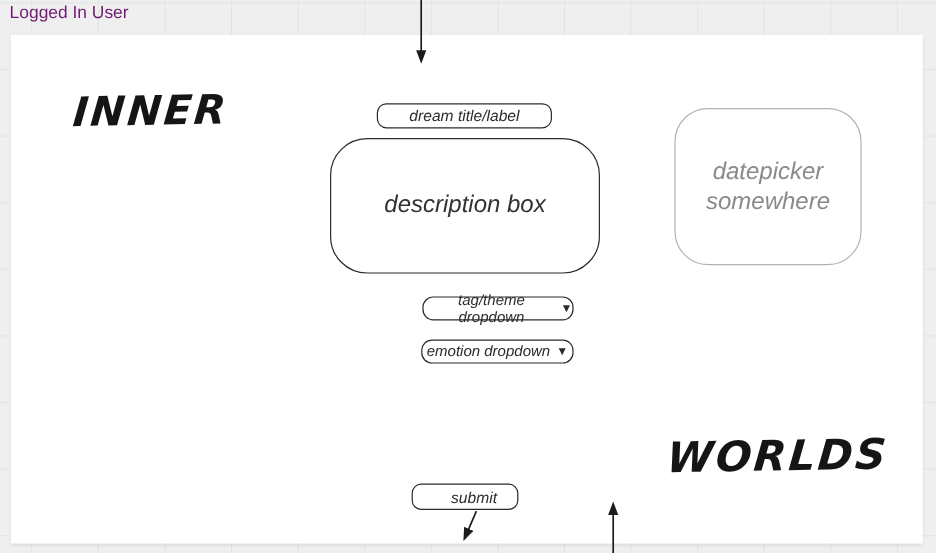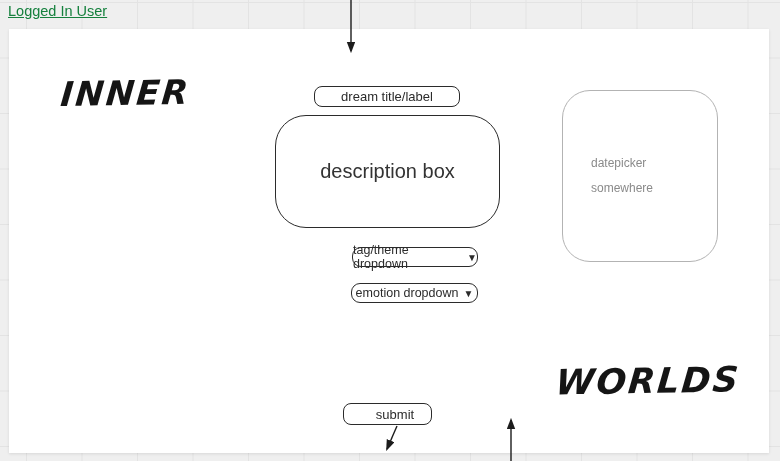--- a/index.html
+++ b/index.html
@@ -10,21 +10,21 @@
     background-image:
       linear-gradient(to right, #e3e3e3 1px, transparent 1px),
       linear-gradient(to bottom, #e3e3e3 1px, transparent 1px);
     background-size: 55.5px 55.5px;
     background-position: 26px 2px;
     position: relative;
     color: #2b2b2b;
   }
   .logged-in {
     position: absolute; left: 8px; top: 3px;
-    font-size: 14.5px; color: #15803d; text-decoration: underline;
+    font-size: 14.5px; color: #701a75;
   }
   .canvas {
     position: absolute; left: 9px; top: 29px;
     width: 760px; height: 424px;
     background: #ffffff;
     box-shadow: 0 1px 3px rgba(0,0,0,0.10);
   }
   .hand {
     position: absolute;
     font-family: "DejaVu Sans", sans-serif;
@@ -34,28 +34,29 @@
     transform: skewX(-6deg) rotate(-1deg);
     white-space: nowrap;
   }
   .hand.inner { left: 52px; top: 44px; font-size: 34px; }
   .hand.worlds { left: 547px; top: 332px; font-size: 35px; }
   .wf-box {
     position: absolute;
     border: 1.5px solid #2b2b2b;
     background: #fff;
     display: flex; align-items: center; justify-content: center;
-    text-align: left;
+    text-align: center;
+    font-style: italic;
   }
   .title-field { left: 305px; top: 57px; width: 146px; height: 21px; border-radius: 8px; font-size: 13px; }
   .desc-box { left: 266px; top: 86px; width: 225px; height: 113px; border-radius: 31px; font-size: 20px; color: #333; }
   .datepicker {
-    left: 553px; top: 61px; width: 156px; height: 172px;
+    left: 553px; top: 61px; width: 156px; height: 131px;
     border: 1px solid #b3b3b3; border-radius: 28px;
-    font-size: 12px; color: #8a8a8a; line-height: 25px;
+    font-size: 20px; color: #8a8a8a; line-height: 25px;
     padding: 0 28px;
   }
   .dropdown { border-radius: 9px; font-size: 12.5px; margin-left: 28px; }
   .dropdown.tag { left: 315px; top: 218px; width: 126px; height: 20px; }
   .dropdown.emotion { left: 314px; top: 254px; width: 127px; height: 20px; }
   .caret { font-size: 10px; margin-left: 1px; position: relative; top: 0.5px; }
   .caret.spaced { margin-left: 5px; }
   .submit-btn { left: 334px; top: 374px; width: 89px; height: 22px; border-radius: 8px; font-size: 13px; cursor: pointer; padding-left: 15px; }
   .slider-wrap { position: absolute; left: 291px; top: 292px; width: 180px; height: 34px; }
   .slider-label {

